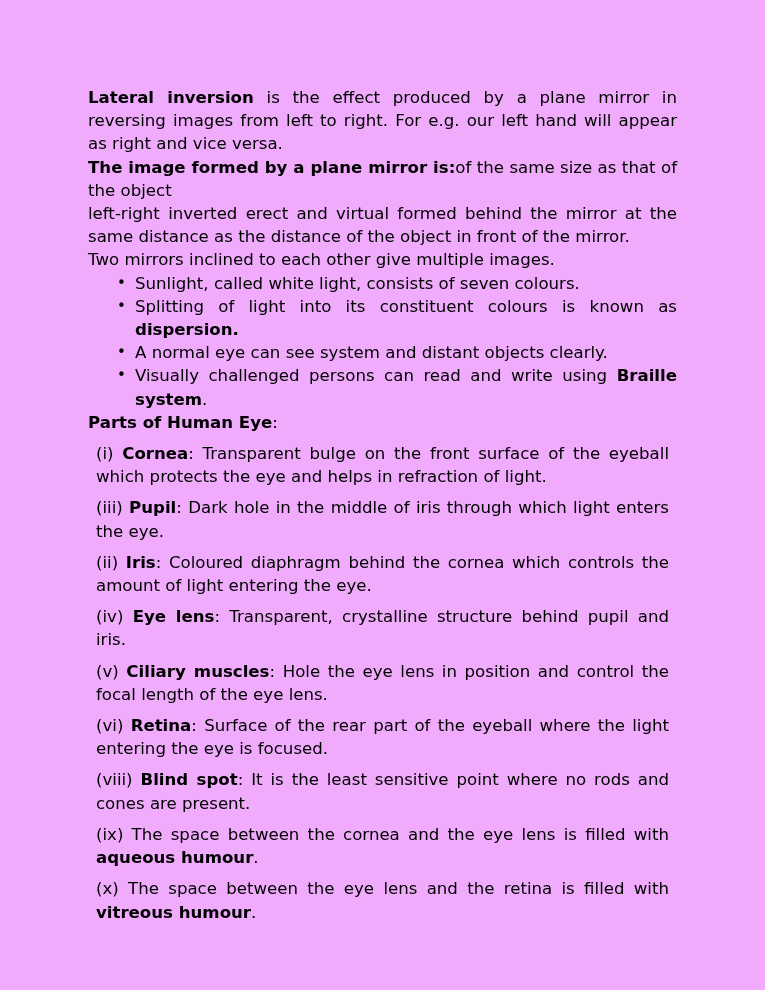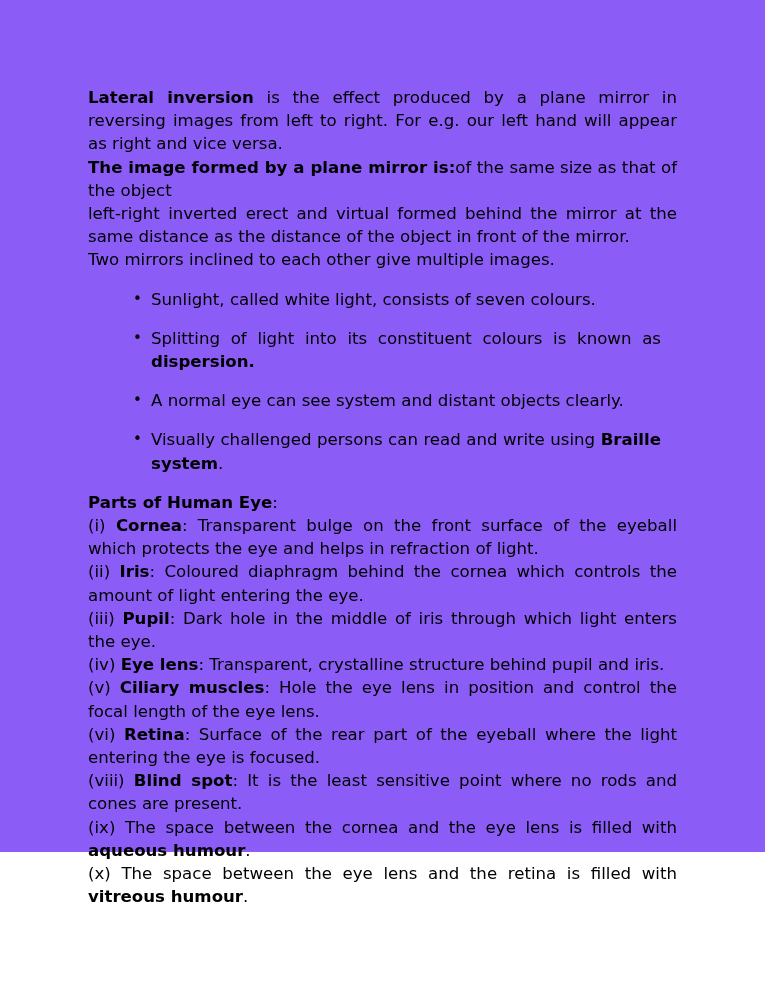--- a/index.html
+++ b/index.html
@@ -10,22 +10,22 @@
   body {
     width: 765px;
     height: 990px;
     font-family: "DejaVu Sans", "Liberation Sans", sans-serif;
     color: #000000;
     -webkit-font-smoothing: antialiased;
   }
   .page {
     position: relative;
     width: 765px;
-    height: 852px;
-    background: #8b5cf6;
+    height: 990px;
+    background: #f0abfc;
     box-sizing: border-box;
   }
   .content {
     position: absolute;
     left: 88px;
     top: 86px;
     width: 589px;
     font-size: 16.6px;
     line-height: 23.2px;
   }
@@ -35,42 +35,42 @@
     text-justify: inter-word;
   }
   
   ul.bullets {
     margin: 0;
     padding: 0;
     list-style: none;
   }
   ul.bullets > li {
     position: relative;
-    margin: 16px;
+    margin: 0;
     padding-left: 47px;
     text-align: justify;
     text-justify: inter-word;
   }
   ul.bullets > li::before {
     content: "\2022";
     position: absolute;
     left: 29px;
     top: 0;
     font-size: 15px;
     line-height: 23.2px;
   }
   ul.bullets > li.ragged {
     text-align: left;
   }
   .b {
     font-weight: bold;
     text-align: right;
   }
   .roman {
-    margin: 0;
+    margin: 8px;
     text-align: justify;
     text-justify: inter-word;
   }
   .heading {
     margin: 0;
     font-size: 16.6px;
     line-height: 23.2px;
     text-align: left;
     font-weight: normal;
   }
@@ -92,22 +92,22 @@
       <li class="ragged">Sunlight, called white light, consists of seven colours.</li>
       <li>Splitting of light into its constituent colours is known as <span class="b">dispersion.</span></li>
       <li class="ragged">A normal eye can see system and distant objects clearly.</li>
       <li>Visually challenged persons can read and write using <span class="b">Braille system</span>.</li>
     </ul>
 
     <p class="heading"><span class="b">Parts of Human Eye</span>:</p>
 
     <div>
       <p class="roman">(i) <span class="b">Cornea</span>: Transparent bulge on the front surface of the eyeball which protects the eye and helps in refraction of light.</p>
+      <p class="roman">(iii) <span class="b">Pupil</span>: Dark hole in the middle of iris through which light enters the eye.</p>
       <p class="roman">(ii) <span class="b">Iris</span>: Coloured diaphragm behind the cornea which controls the amount of light entering the eye.</p>
-      <p class="roman">(iii) <span class="b">Pupil</span>: Dark hole in the middle of iris through which light enters the eye.</p>
       <p class="roman">(iv) <span class="b">Eye lens</span>: Transparent, crystalline structure behind pupil and iris.</p>
       <p class="roman">(v) <span class="b">Ciliary muscles</span>: Hole the eye lens in position and control the focal length of the eye lens.</p>
       <p class="roman">(vi) <span class="b">Retina</span>: Surface of the rear part of the eyeball where the light entering the eye is focused.</p>
       <p class="roman">(viii) <span class="b">Blind spot</span>: It is the least sensitive point where no rods and cones are present.</p>
       <p class="roman">(ix) The space between the cornea and the eye lens is filled with <span class="b">aqueous humour</span>.</p>
       <p class="roman">(x) The space between the eye lens and the retina is filled with <span class="b">vitreous humour</span>.</p>
     </div>
 
   </div>
 </div>

